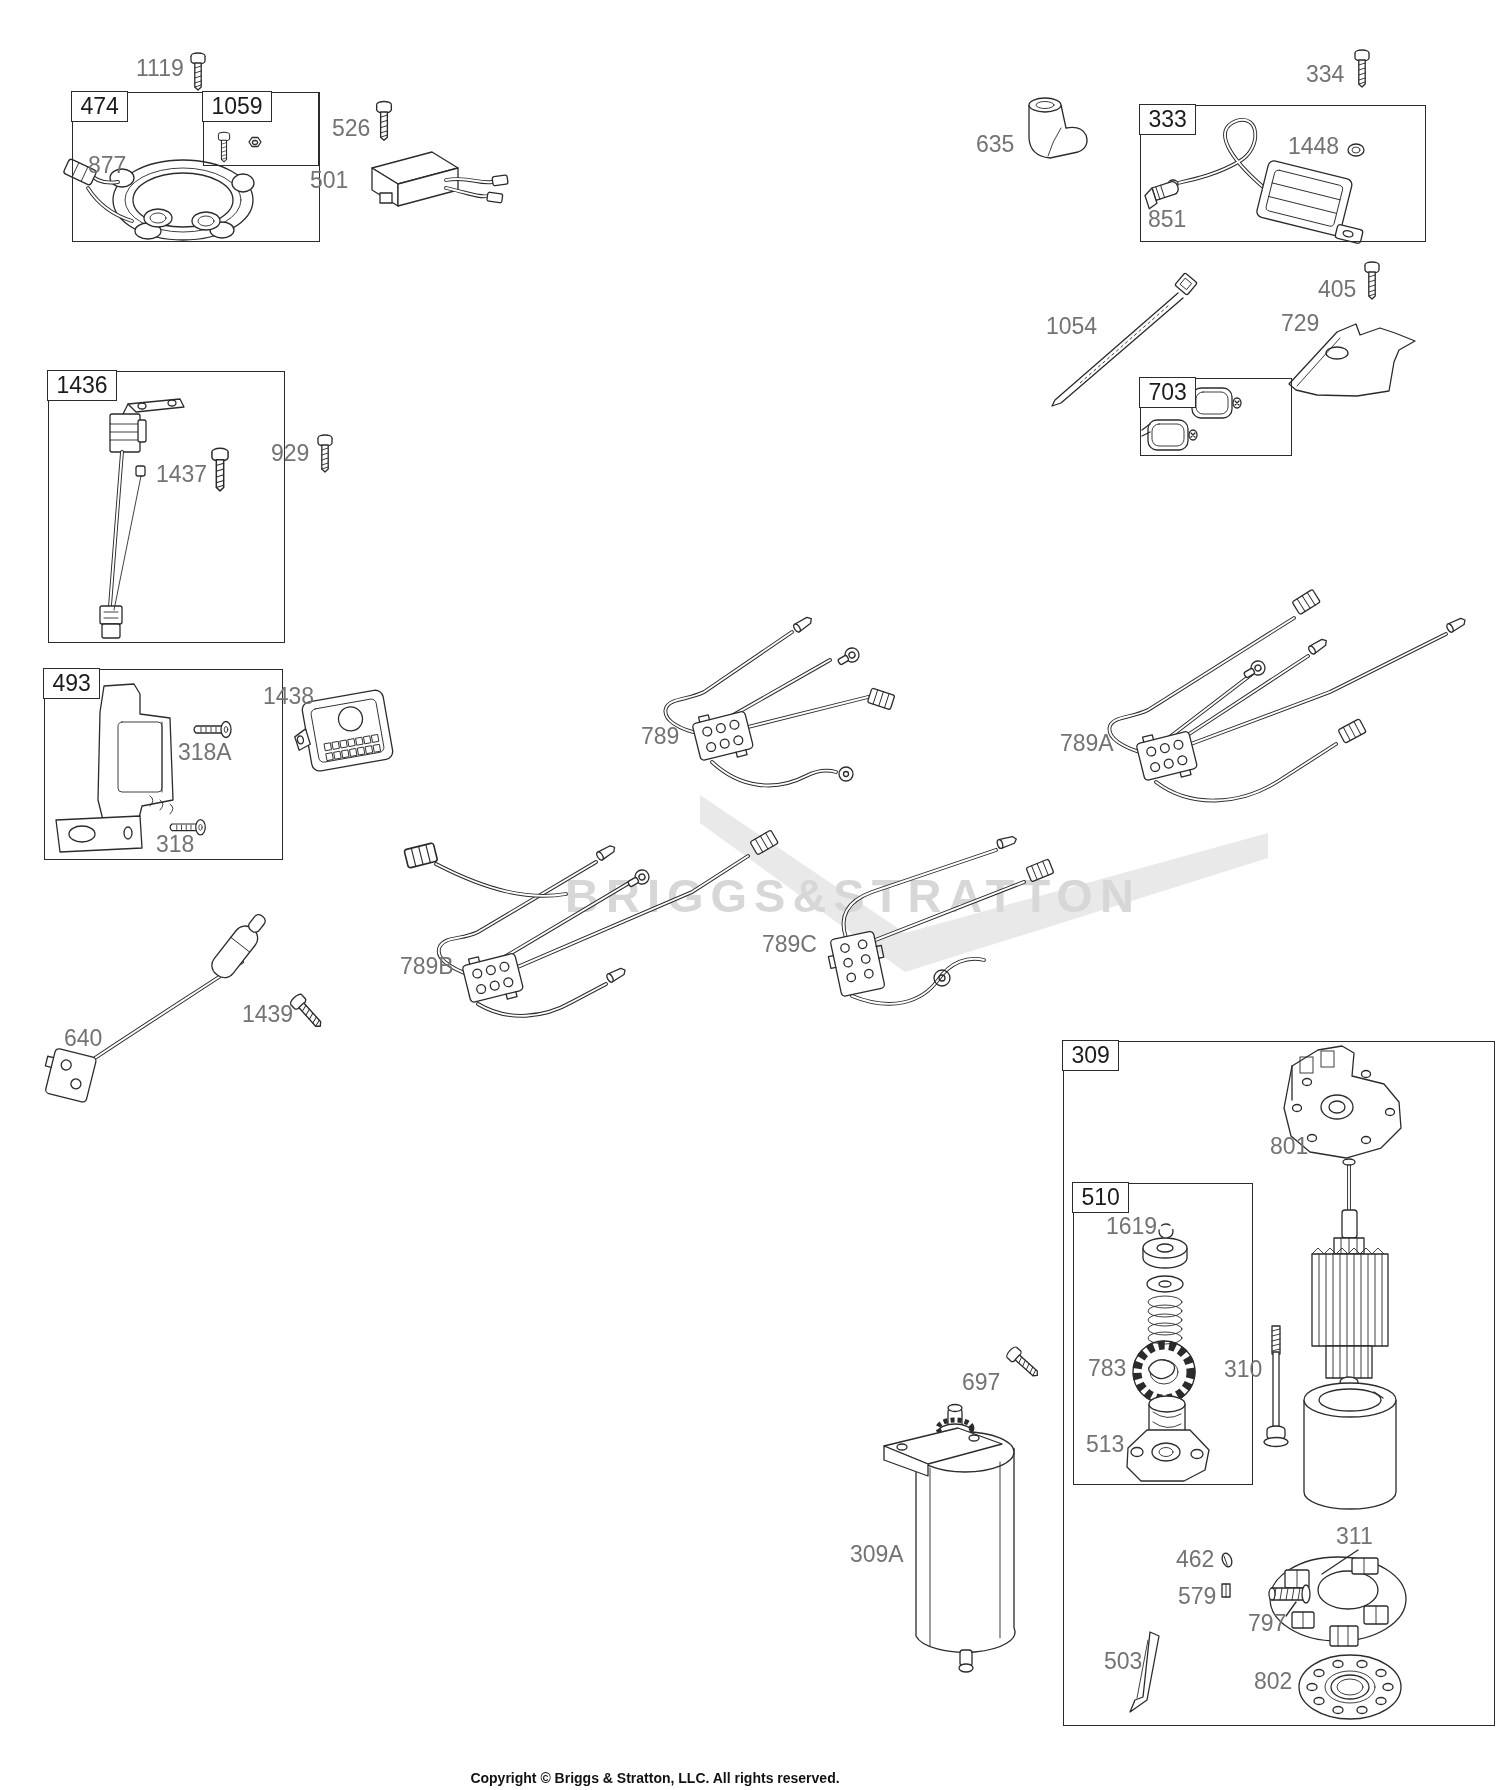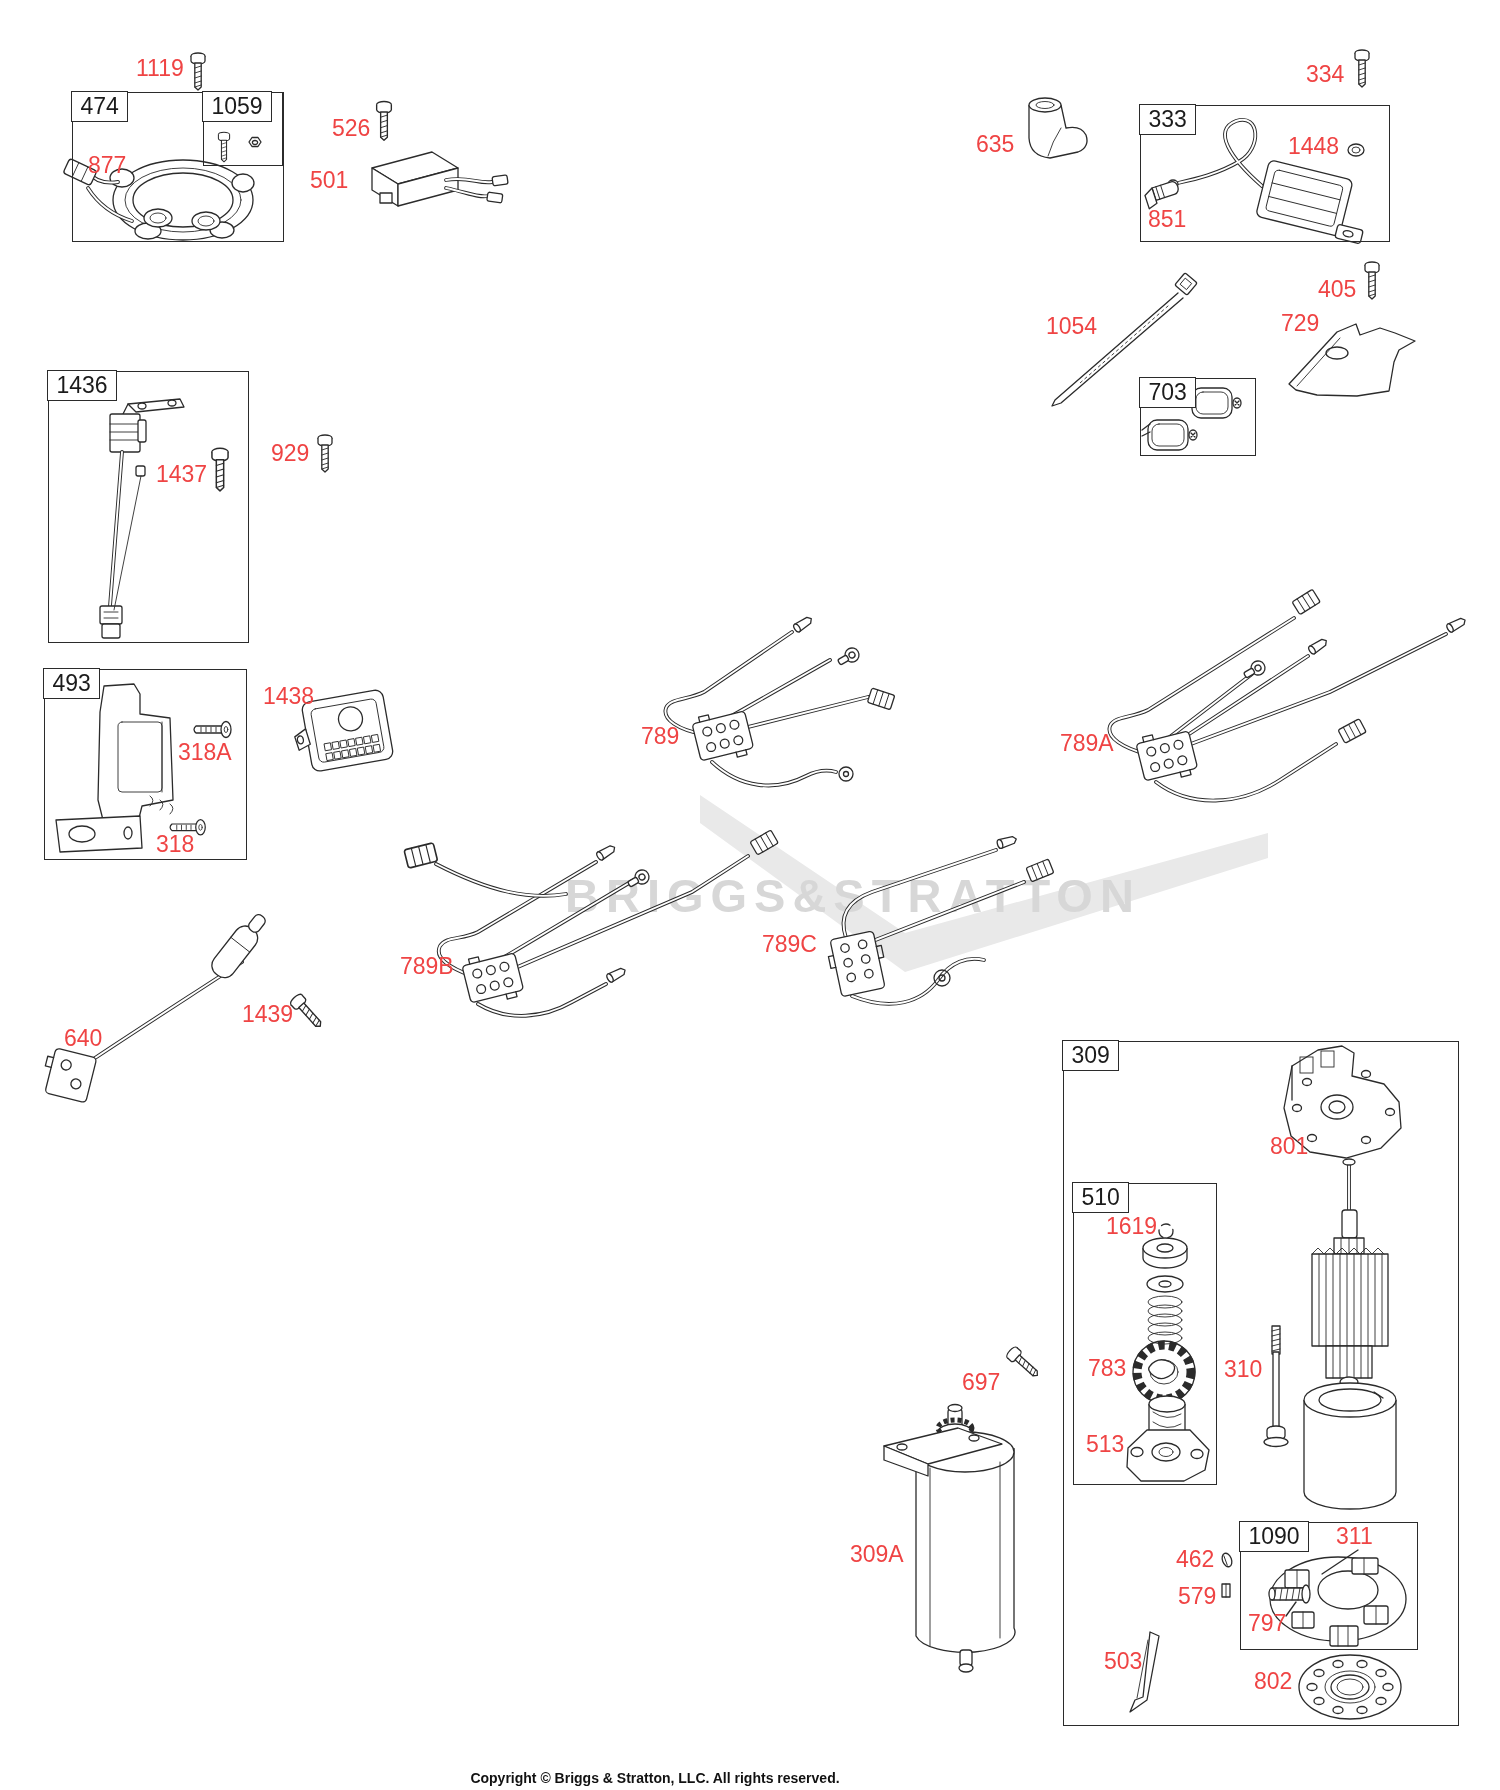--- a/index.html
+++ b/index.html
@@ -1,20 +1,20 @@
 <!DOCTYPE html>
 <html><head>
 <meta charset="utf-8">
 <style>
   html,body{margin:0;padding:0;background:#ffffff;}
   #page{position:relative;width:1500px;height:1790px;background:#ffffff;overflow:hidden;
         font-family:"Liberation Sans",sans-serif;}
   #art{position:absolute;left:0;top:0;}
-  .lbl{position:absolute;font-size:23px;line-height:1.05;color:#ef4444;white-space:nowrap;z-index:30;}
-  .gbox{position:absolute;border:1.6px solid #2b2b2b;z-index:20;}
+  .lbl{position:absolute;font-size:23px;line-height:1.05;color:#737373;white-space:nowrap;z-index:30;}
+  .gbox{position:absolute;border:1.6px solid #2b2b2b;z-index:20;padding-left:36px;}
   .gtag{position:absolute;left:-1.6px;top:-1.6px;border:1.6px solid #2b2b2b;background:#fff;
         padding:1px 8px;font-size:23px;line-height:1.15;color:#1b1b1b;}
   .copyright{position:absolute;left:405px;top:1770px;width:500px;text-align:center;
         font-size:14px;font-weight:bold;color:#111;z-index:30;}
   
   .s {stroke:#2b2b2b;stroke-width:1.3;fill:none;stroke-linejoin:round;stroke-linecap:round;}
   .sf{stroke:#2b2b2b;stroke-width:1.3;fill:#ffffff;stroke-linejoin:round;}
   .thin{stroke:#2b2b2b;stroke-width:0.9;fill:none;stroke-linecap:round;}
   .w4{stroke:#2b2b2b;stroke-width:3.8;fill:none;stroke-linecap:round;}
   .w2{stroke:#ffffff;stroke-width:1.9;fill:none;stroke-linecap:round;}
@@ -544,23 +544,20 @@
   <span class="gtag">1436</span>
 </div>
 <div class="gbox" style="left:44px;top:669px;width:201px;height:189px;">
   <span class="gtag">493</span>
 </div>
 <div class="gbox" style="left:1063px;top:1041px;width:394px;height:683px;">
   <span class="gtag">309</span>
 </div>
 <div class="gbox" style="left:1073px;top:1183px;width:142px;height:300px;">
   <span class="gtag">510</span>
-</div>
-<div class="gbox" style="left:1240px;top:1522px;width:176px;height:126px;">
-  <span class="gtag">1090</span>
 </div>
 
 <div class="lbl" style="left:136px;top:56px;">1119</div>
 <div class="lbl" style="left:88px;top:153px;">877</div>
 <div class="lbl" style="left:332px;top:116px;">526</div>
 <div class="lbl" style="left:310px;top:168px;text-align:center;">501</div>
 <div class="lbl" style="left:1306px;top:62px;">334</div>
 <div class="lbl" style="left:976px;top:132px;">635</div>
 <div class="lbl" style="left:1288px;top:134px;">1448</div>
 <div class="lbl" style="left:1148px;top:207px;">851</div>

